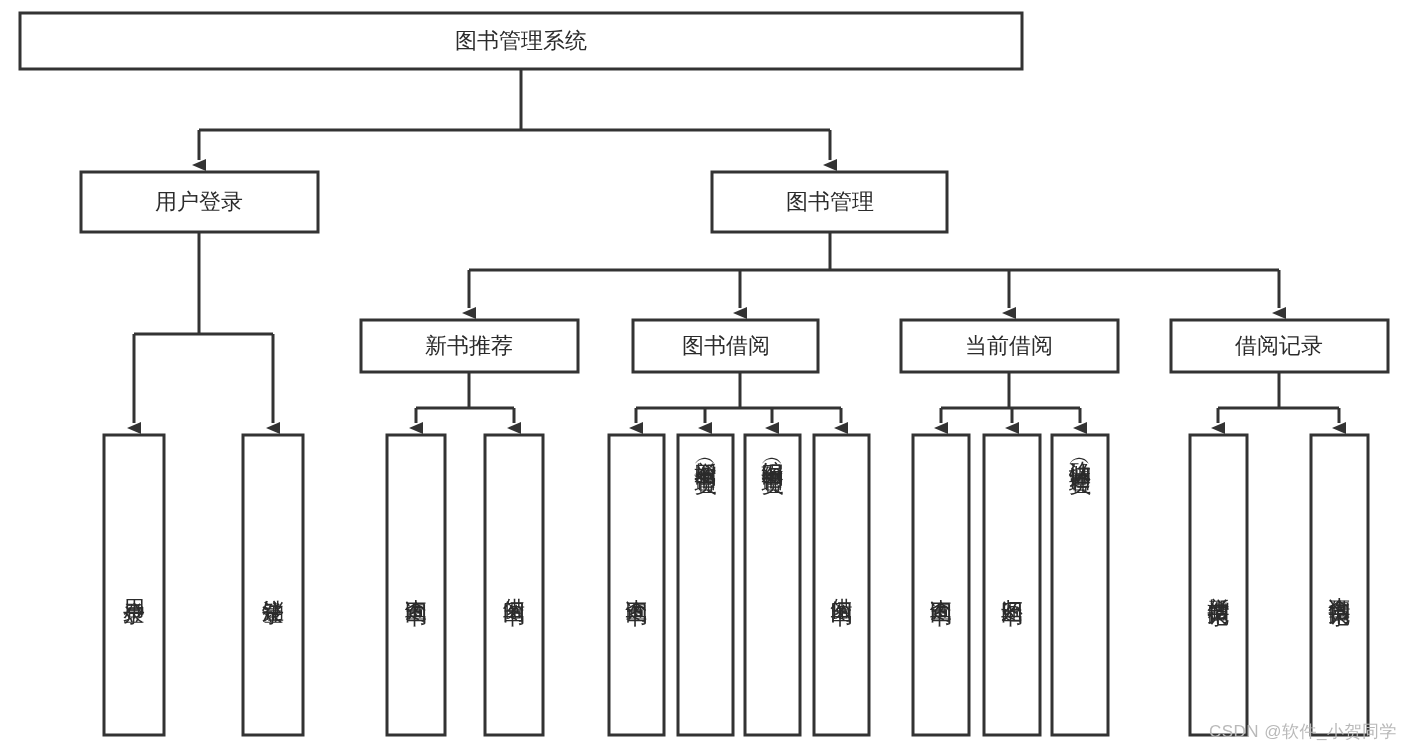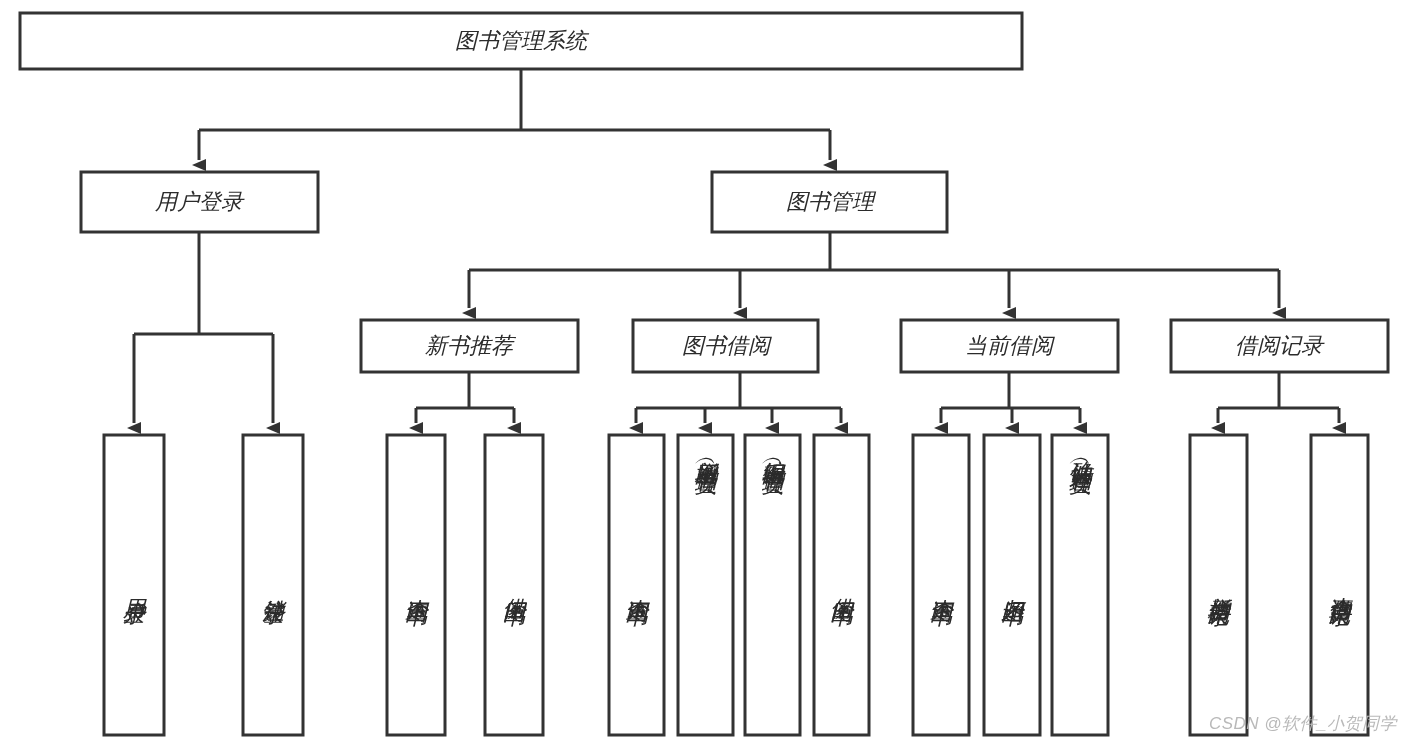--- a/index.html
+++ b/index.html
@@ -10,21 +10,20 @@
   }
   body {
     font-family: "Liberation Sans", "DejaVu Sans", sans-serif;
   }
   #canvas {
     position: relative;
     width: 1405px;
     height: 747px;
     background: #ffffff;
     overflow: hidden;
-    font-style: italic;
   }
   #diagram-svg {
     position: absolute;
     left: 0;
     top: 0;
     width: 1405px;
     height: 747px;
   }
   .node-rect {
     fill: #ffffff;
@@ -66,21 +65,21 @@
     font-family: "Liberation Sans", "DejaVu Sans", sans-serif;
     font-size: 22px;
     color: #2b2b2b;
     letter-spacing: 2px;
     line-height: 1;
     white-space: nowrap;
   }
   .watermark {
     position: absolute;
     right: 8px;
-    bottom: 12px;
+    bottom: 4px;
     font-family: "Liberation Sans", "DejaVu Sans", sans-serif;
     font-size: 17px;
     color: #b9b9b9;
     white-space: nowrap;
     letter-spacing: 0.5px;
   }
 </style>
 </head>
 <body>
 

